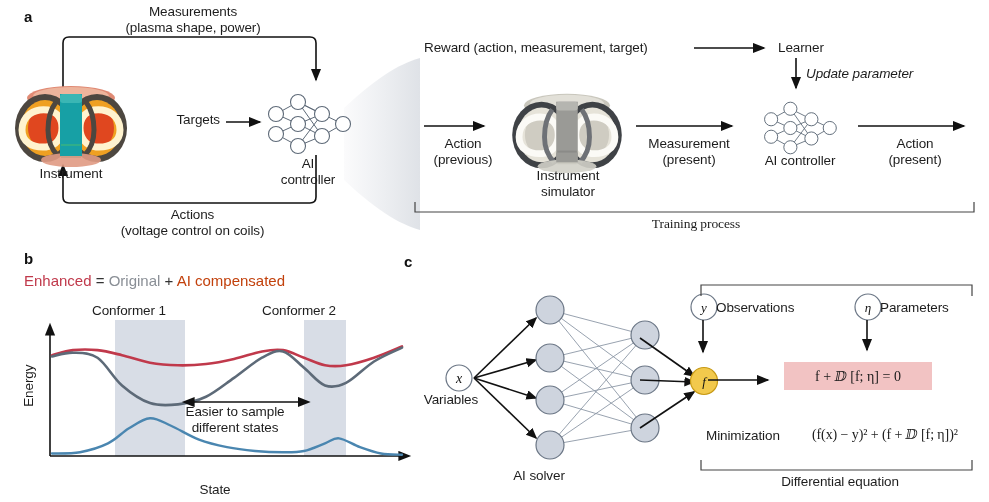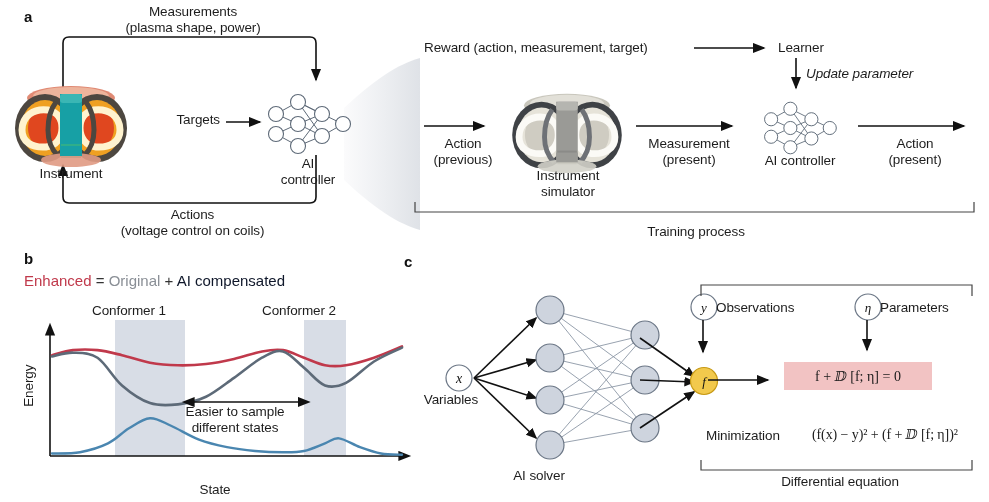--- a/index.html
+++ b/index.html
@@ -196,25 +196,25 @@
 
   <svg class="abs" style="left:858px;top:120px;" width="120" height="12">
     <path d="M0,6 L106,6" class="arrw" marker-end="url(#ah)"></path>
   </svg>
   <div class="lbl" style="left:870px;top:136px;width:90px;">Action
 (present)</div>
 
   <svg class="abs" style="left:414px;top:202px;" width="562" height="14">
     <path d="M1,0 L1,10 L560,10 L560,0" class="thin" stroke="#555"></path>
   </svg>
-  <div class="lbl" style="left:596px;top:224px;width:200px;">Training process</div>
+  <div class="lbl" style="left:596px;top:216px;width:200px;font-family:Liberation Serif, serif;">Training process</div>
 
   <div class="panel-letter" style="left:24px;top:250px;">b</div>
 
-  <div class="legend" style="left:24px;top:272px;"><span style="color:#c0394b;">Enhanced</span><span style="color:#333;"> = </span><span style="color:#8a8f96;">Original</span><span style="color:#333;"> + </span><span style="color:#0f172a;">AI compensated</span></div>
+  <div class="legend" style="left:24px;top:272px;"><span style="color:#c0394b;">Enhanced</span><span style="color:#333;"> = </span><span style="color:#8a8f96;">Original</span><span style="color:#333;"> + </span><span style="color:#c2410c;">AI compensated</span></div>
 
   <div class="lbl" style="left:68px;top:303px;width:122px;">Conformer 1</div>
   <div class="lbl" style="left:238px;top:303px;width:122px;">Conformer 2</div>
 
   <svg class="abs" style="left:40px;top:320px;" width="380" height="160" id="panelb-chart" viewBox="0 0 380 160">
     <defs>
       <marker id="ah2" markerWidth="9" markerHeight="9" refX="6" refY="3.2" orient="auto" markerUnits="strokeWidth">
         <path d="M0,0 L8,3.2 L0,6.4 z" fill="#111"></path>
       </marker>
       <marker id="ah2s" markerWidth="9" markerHeight="9" refX="6" refY="3.2" orient="auto" markerUnits="strokeWidth">

